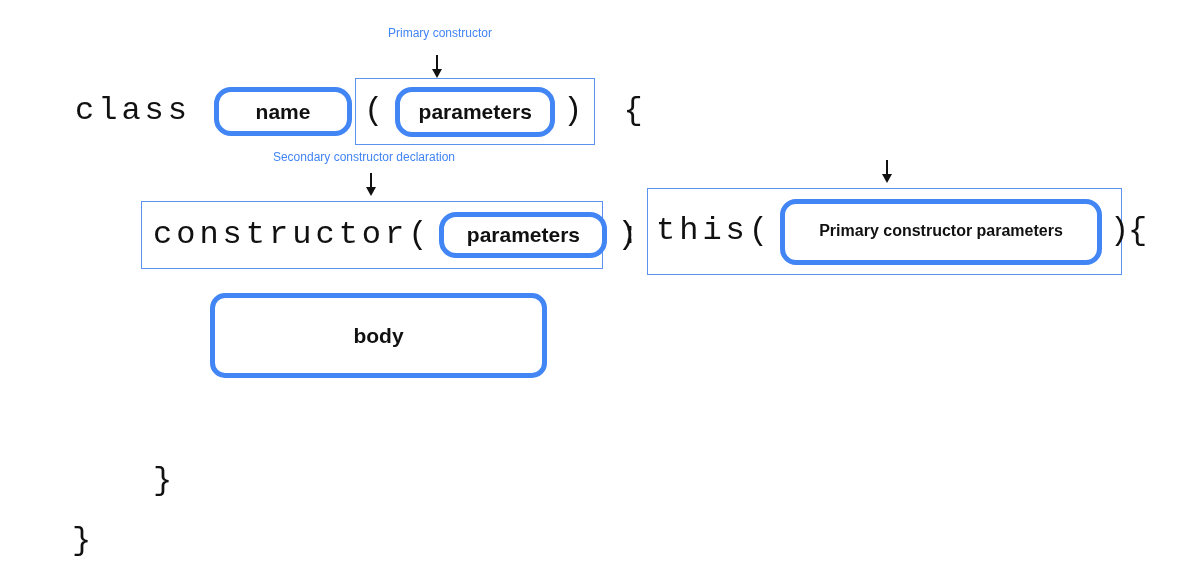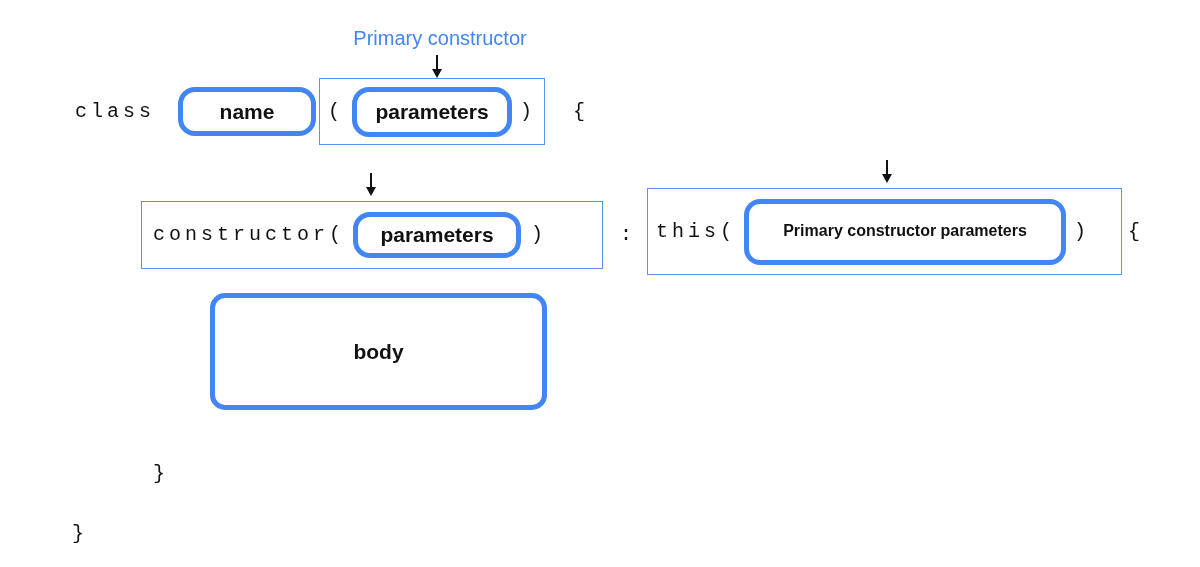--- a/index.html
+++ b/index.html
@@ -14,21 +14,21 @@
   body{background:var(--background);}
   .stage{
     position:relative;
     width:1200px;height:567px;
     background:var(--background);
     overflow:hidden;
     font-family:"Liberation Sans",sans-serif;
   }
   .code{
     font-family:"Liberation Mono","DejaVu Sans Mono",monospace;
-    font-size:20px;
+    font-size:32px;
     letter-spacing:4px;
     color:var(--code-text);
     white-space:pre;
     line-height:1.2;
   }
   .pill{
     border:5px solid var(--accent);
     border-radius:17px;
     background:var(--background);
     display:flex;align-items:center;justify-content:center;
@@ -43,21 +43,21 @@
   .thin-rect{
     border:1px solid var(--thin-border);
     background:var(--background);
     display:flex;align-items:center;
     box-sizing:border-box;
     flex:0 0 auto;
   }
   .annotation{
     position:absolute;
     transform:translateX(-50%);
-    font-size:20px;
+    font-size:12px;
     color:var(--label-text);
     white-space:nowrap;
     line-height:1.2;
   }
   .arrow{
     position:absolute;
     transform:translateX(-50%);
     display:flex;flex-direction:column;align-items:center;
   }
   .arrow-line{width:2px;height:14px;background:var(--arrow);}
@@ -94,20 +94,21 @@
     <div class="thin-rect" style="height:67px;padding:0 8px;">
       <span class="code">(</span>
       <div class="pill" style="width:160px;height:50px;margin:0 8px;">
         <span>parameters</span>
       </div>
       <span class="code">)</span>
     </div>
     <span class="code" style="margin-left:28px;">{</span>
   </div>
 
+  <div class="annotation" style="left:364px;top:150px;">Secondary constructor declaration</div>
   <div class="arrow" style="left:371px;top:173px;">
     <div class="arrow-line"></div>
     <div class="arrow-head"></div>
   </div>
 
   <div class="thin-rect abs" style="left:141px;top:201px;width:462px;height:68px;padding:16px 11px;">
     <span class="code">constructor(</span>
     <div class="pill" style="width:168px;height:46px;margin:0 10px 0 8px;">
       <span>parameters</span>
     </div>
@@ -127,20 +128,20 @@
     <div class="thin-rect" style="width:475px;height:87px;padding:16px 8px;">
       <span class="code">this(</span>
       <div class="pill" style="width:322px;height:66px;margin:0 8px;border-radius:16px;">
         <span class="big-pill-text">Primary constructor parameters</span>
       </div>
       <span class="code">)</span>
     </div>
     <span class="code" style="margin-left:6px;">{</span>
   </div>
 
-  <div class="pill abs" style="left:210px;top:293px;width:337px;height:117px;border-radius:15px;">
+  <div class="pill abs" style="left:210px;top:293px;width:337px;height:85px;border-radius:15px;">
     <span>body</span>
   </div>
 
   <span class="code abs" style="left:153px;top:462px;">}</span>
   <span class="code abs" style="left:72px;top:522px;">}</span>
 
 </div>
 
 </body></html>

